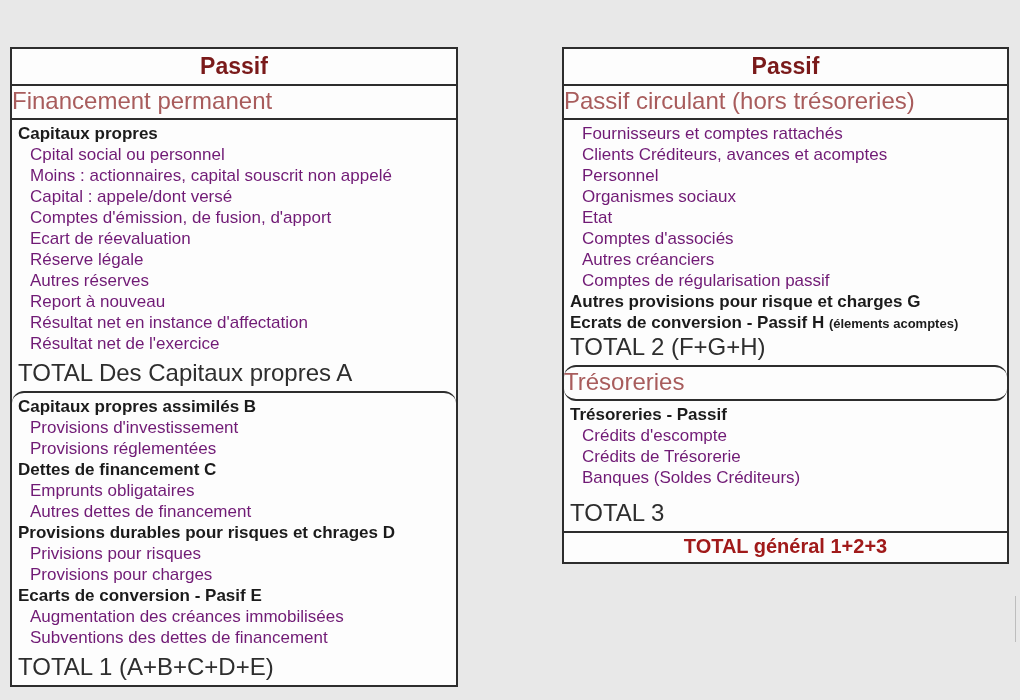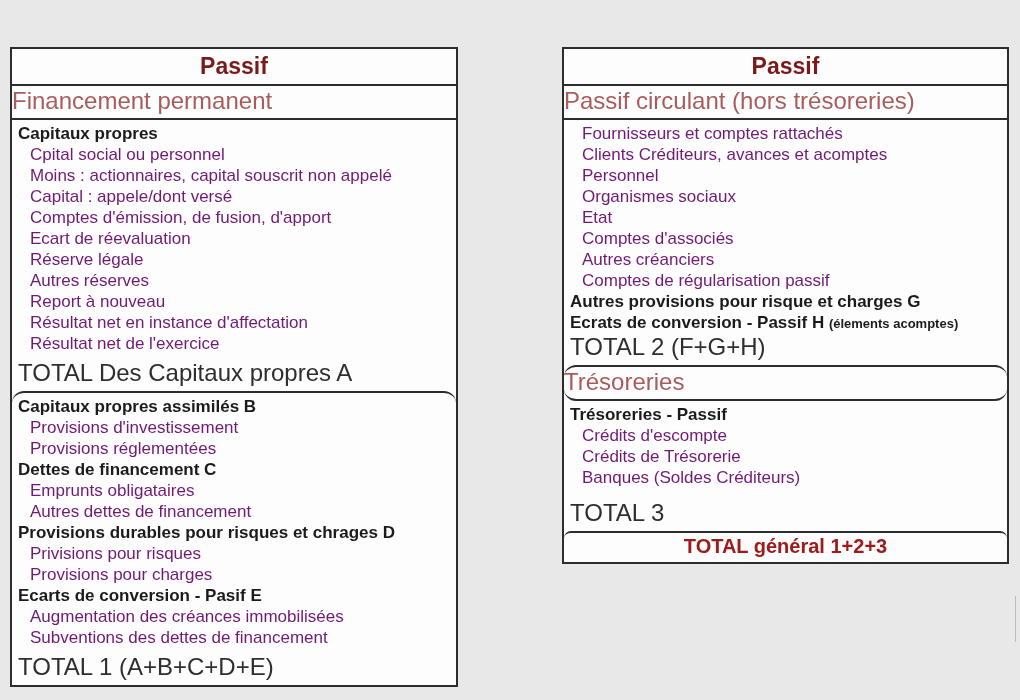--- a/index.html
+++ b/index.html
@@ -73,21 +73,20 @@
   .gap-sm { margin-top: 6px; }
   .gap-md { margin-top: 0; }
   .gap-lg { margin-top: 12px; }
   .footer-row {
     border-top: 2px solid #2d2d2d;
     text-align: center;
     font-size: 20px;
     font-weight: bold;
     color: #a01a1a;
     padding: 2px 0 4px;
-    border-radius: 7px;
   }
   .edge-artifact {
     position: absolute;
     left: 1015px;
     top: 596px;
     width: 1px;
     height: 46px;
     background: #bdbdbd;
   }
 </style>

